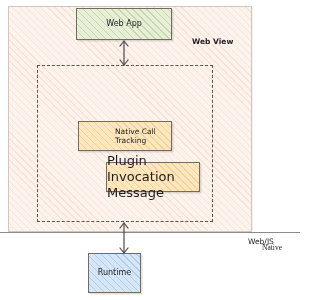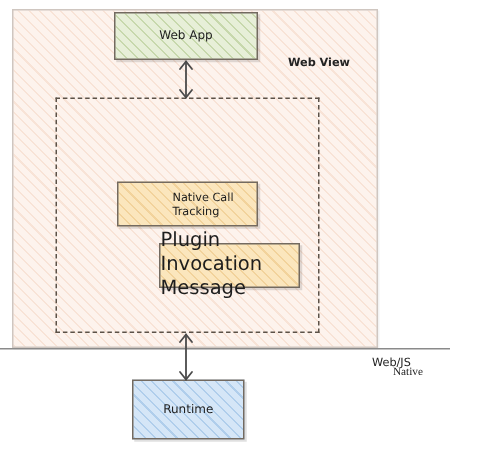--- a/index.html
+++ b/index.html
@@ -120,21 +120,21 @@
     left: 78px;
     top: 162px;
     width: 94px;
     height: 30px;
     font-size: 13px;
     margin-left: 28px;
   }
   #node-runtime {
     left: 88px;
     top: 253px;
-    width: 75px;
+    width: 53px;
     height: 40px;
     font-size: 8px;
   }
 
   
   .label {
     position: absolute;
     color: #232323;
     white-space: nowrap;
   }

